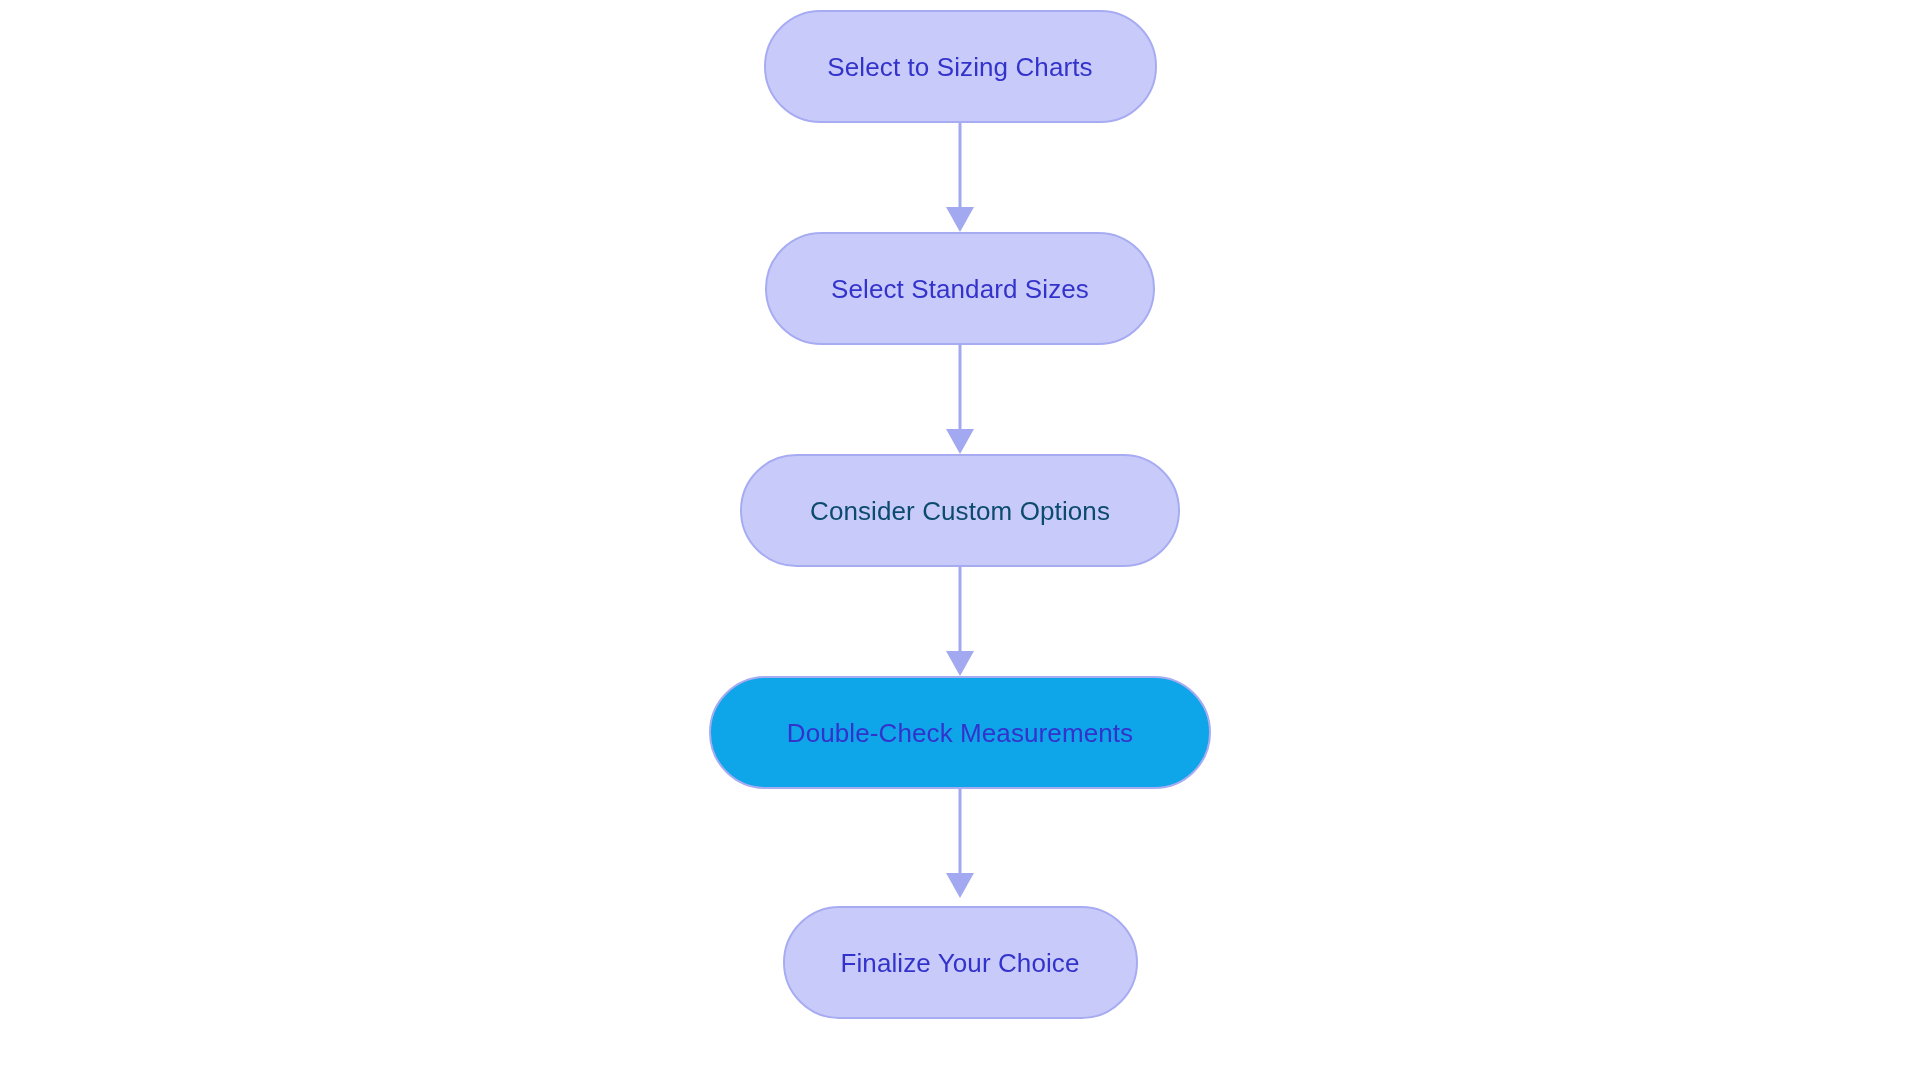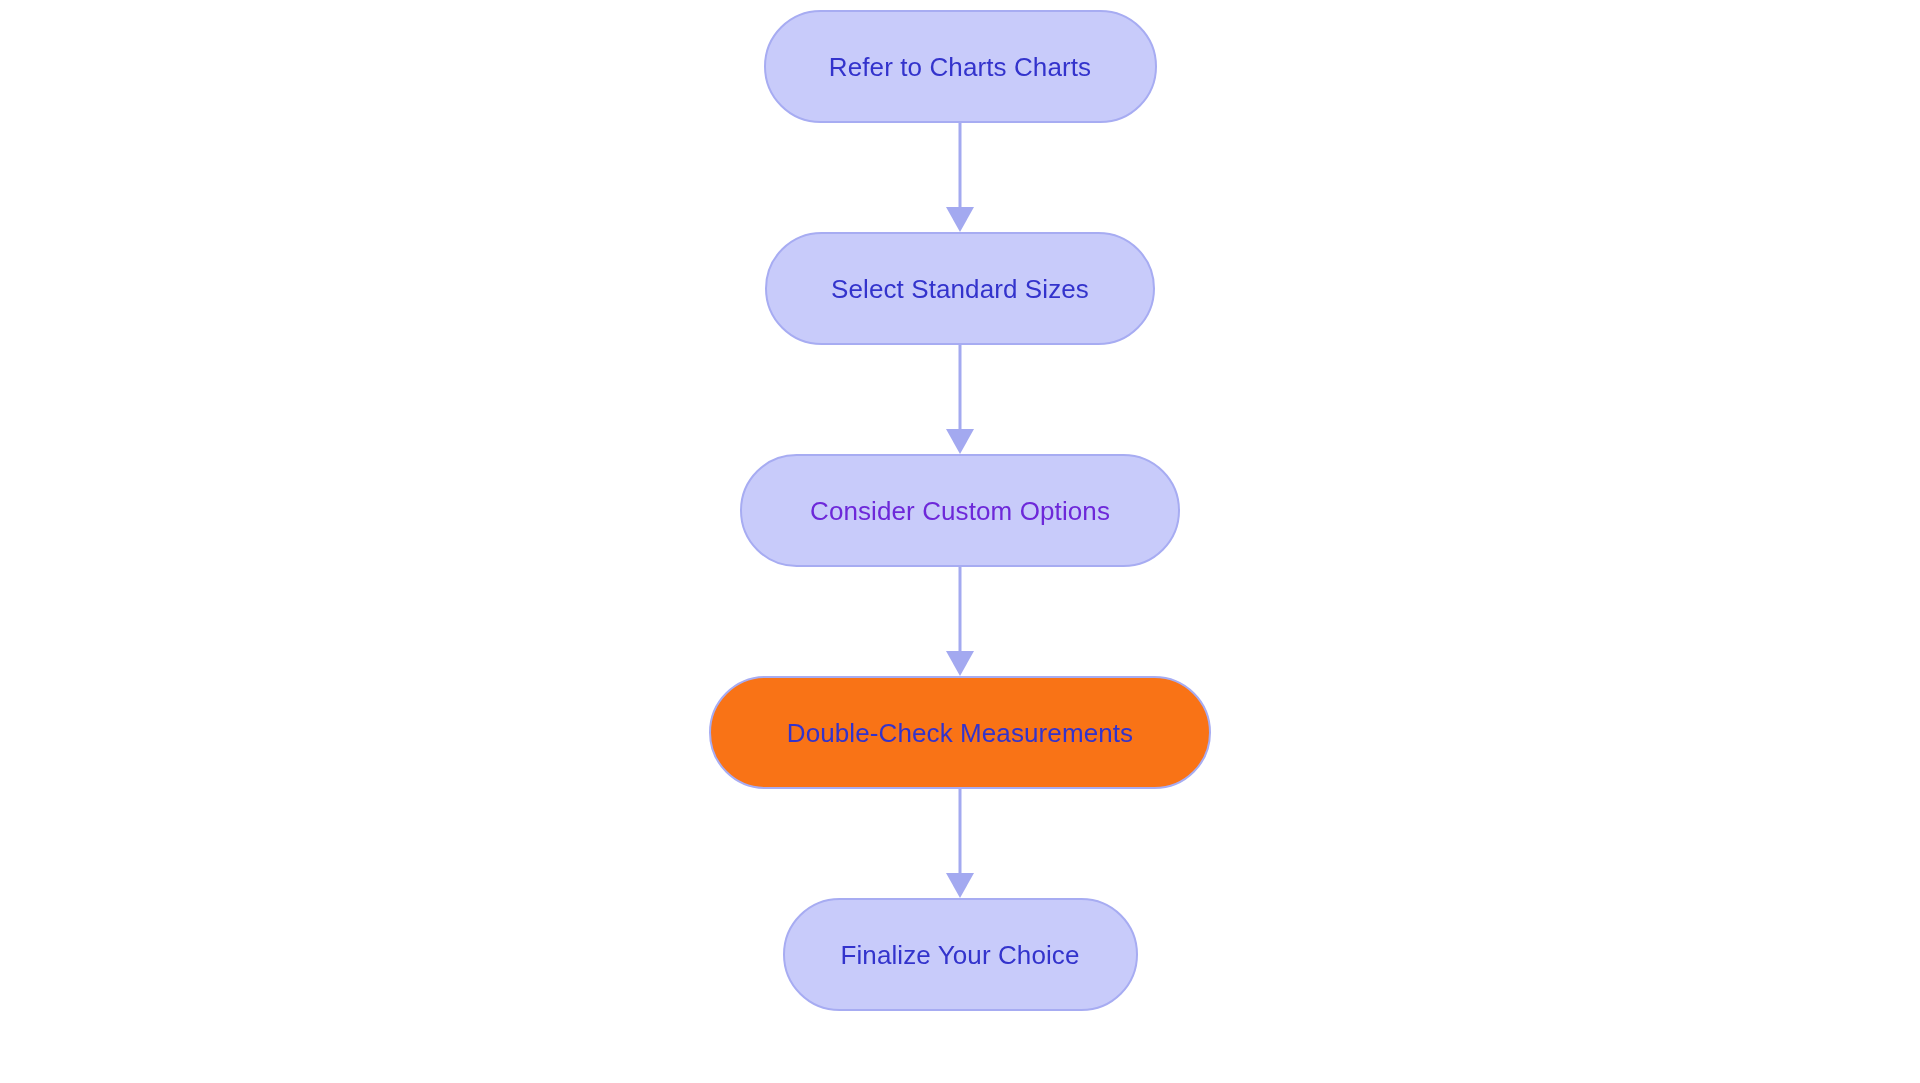--- a/index.html
+++ b/index.html
@@ -52,21 +52,21 @@
     letter-spacing: 0.1px;
     white-space: nowrap;
     line-height: 1;
   }
 
   
   .n-w1 { width: 393px; }
   .n-w2 { width: 390px; align-items: center; }
   .n-w3 { width: 440px; }
   .n-w4 { width: 502px; }
-  .n-w5 { width: 355px; }
+  .n-w5 { width: 355px; margin-top: 8px; }
 
   .flow-connector {
     position: relative;
     width: 28px;
     height: 109px;
     flex: 0 0 auto;
   }
   .flow-connector .conn-line {
     position: absolute;
     left: 50%;
@@ -92,47 +92,47 @@
 </style>
 </head>
 <body>
 
 <div id="flowchart-canvas" style="background: rgb(255, 255, 255);">
   <div class="flow-column">
 
     <div class="spacer-top"></div>
 
     <div class="flow-node n-w1" style="background: rgb(200, 203, 250); border-color: rgb(167, 172, 242);">
-      <span class="flow-node-label" style="color: rgb(51, 51, 204);">Refer to Charts Charts</span>
+      <span class="flow-node-label" style="color: rgb(51, 51, 204);">Select to Sizing Charts</span>
     </div>
 
     <div class="flow-connector">
       <div class="conn-line" style="background: rgb(163, 169, 240);"></div>
       <div class="conn-head" style="border-top-color: rgb(163, 169, 240);"></div>
     </div>
 
     <div class="flow-node n-w2" style="background: rgb(200, 203, 250); border-color: rgb(167, 172, 242);">
       <span class="flow-node-label" style="color: rgb(51, 51, 204);">Select Standard Sizes</span>
     </div>
 
     <div class="flow-connector">
       <div class="conn-line" style="background: rgb(163, 169, 240);"></div>
       <div class="conn-head" style="border-top-color: rgb(163, 169, 240);"></div>
     </div>
 
     <div class="flow-node n-w3" style="background: rgb(200, 203, 250); border-color: rgb(167, 172, 242);">
-      <span class="flow-node-label" style="color: #6d28d9;">Consider Custom Options</span>
+      <span class="flow-node-label" style="color: #0c4a6e;">Consider Custom Options</span>
     </div>
 
     <div class="flow-connector">
       <div class="conn-line" style="background: rgb(163, 169, 240);"></div>
       <div class="conn-head" style="border-top-color: rgb(163, 169, 240);"></div>
     </div>
 
-    <div class="flow-node n-w4" style="background: #f97316; border-color: rgb(167, 172, 242);">
+    <div class="flow-node n-w4" style="background: #0ea5e9; border-color: rgb(167, 172, 242);">
       <span class="flow-node-label" style="color: rgb(51, 51, 204);">Double-Check Measurements</span>
     </div>
 
     <div class="flow-connector">
       <div class="conn-line" style="background: rgb(163, 169, 240);"></div>
       <div class="conn-head" style="border-top-color: rgb(163, 169, 240);"></div>
     </div>
 
     <div class="flow-node n-w5" style="background: rgb(200, 203, 250); border-color: rgb(167, 172, 242);">
       <span class="flow-node-label" style="color: rgb(51, 51, 204);">Finalize Your Choice</span>

